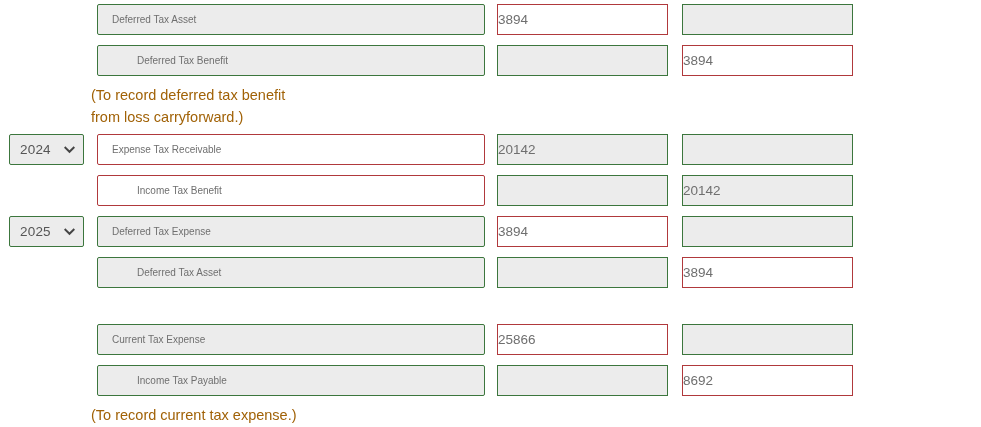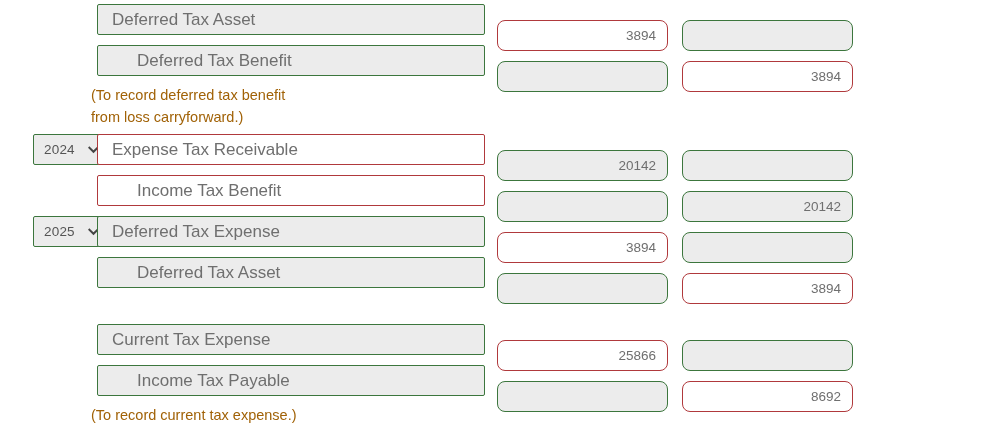--- a/index.html
+++ b/index.html
@@ -28,21 +28,20 @@
     height: 31px;
   }
 
   
   .date-cell {
     position: absolute;
     left: 9px;
     top: 0;
     width: 75px;
     height: 31px;
-    margin-left: 24px;
   }
   .year-select {
     box-sizing: border-box;
     width: 75px;
     height: 31px;
     background: #ececec;
     border: 1px solid #3c763d;
     border-radius: 2px;
     display: flex;
     align-items: center;
@@ -65,44 +64,43 @@
 
   
   .acct {
     position: absolute;
     box-sizing: border-box;
     top: 0;
     left: 97px;
     width: 388px;
     height: 31px;
     border-radius: 2px;
-    font-size: 17px;
+    font-size: 10px;
     display: flex;
     align-items: center;
   }
   .acct .txt {
     padding-left: 14px;
     color: #6f6f6f;
     white-space: nowrap;
   }
   .acct.indent .txt {
     padding-left: 39px;
   }
 
   
   .amt {
     position: absolute;
     box-sizing: border-box;
-    top: 16px;
-    height: 31px;
-    border-radius: 8px;
+    top: 0;
+    height: 31px;
+    border-radius: 0;
     font-size: 13.5px;
     display: flex;
     align-items: center;
-    justify-content: flex-end;
   }
   .amt .txt {
     padding-right: 11px;
     color: #6f6f6f;
   }
   .amt.debit  { left: 497px; width: 171px; }
   .amt.credit { left: 682px; width: 171px; }
 
   
   .f-green {

